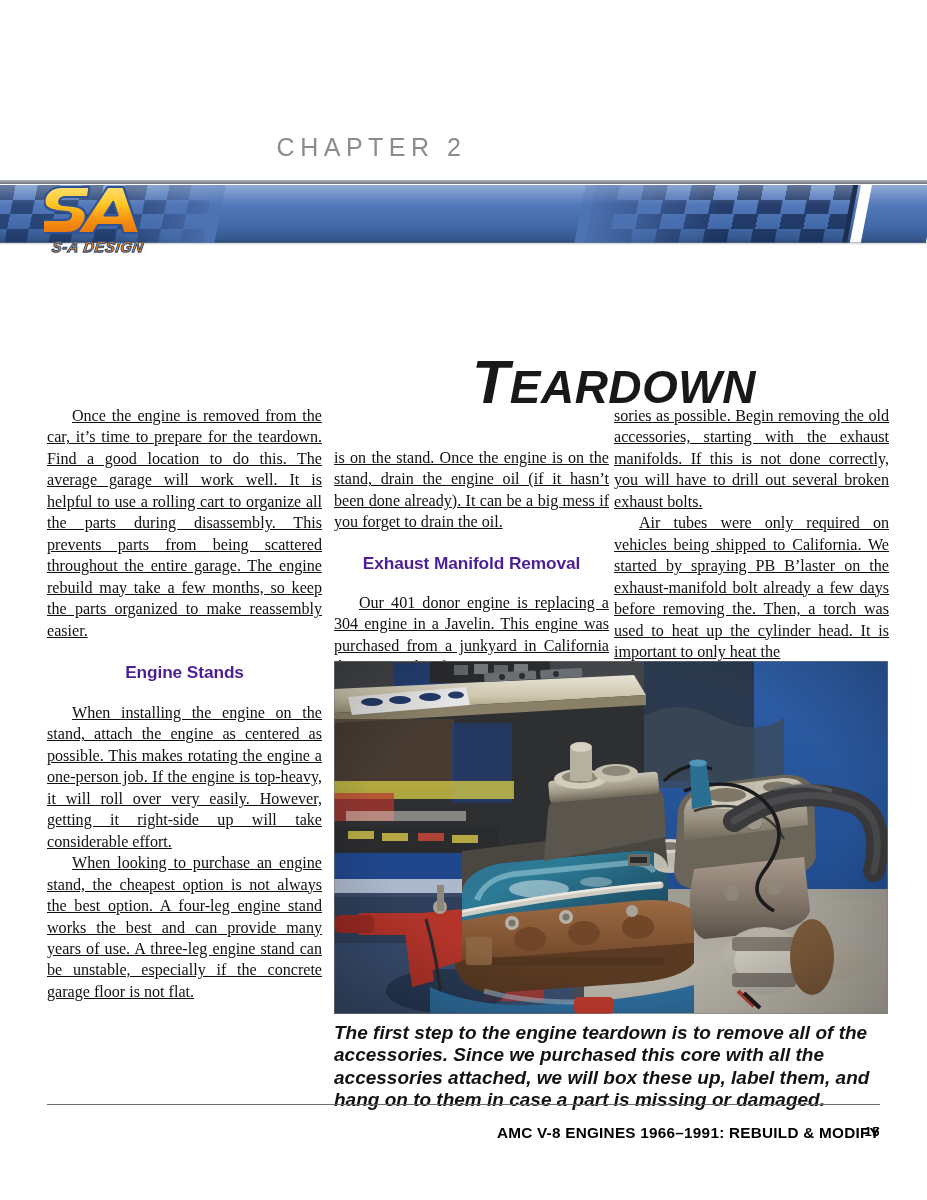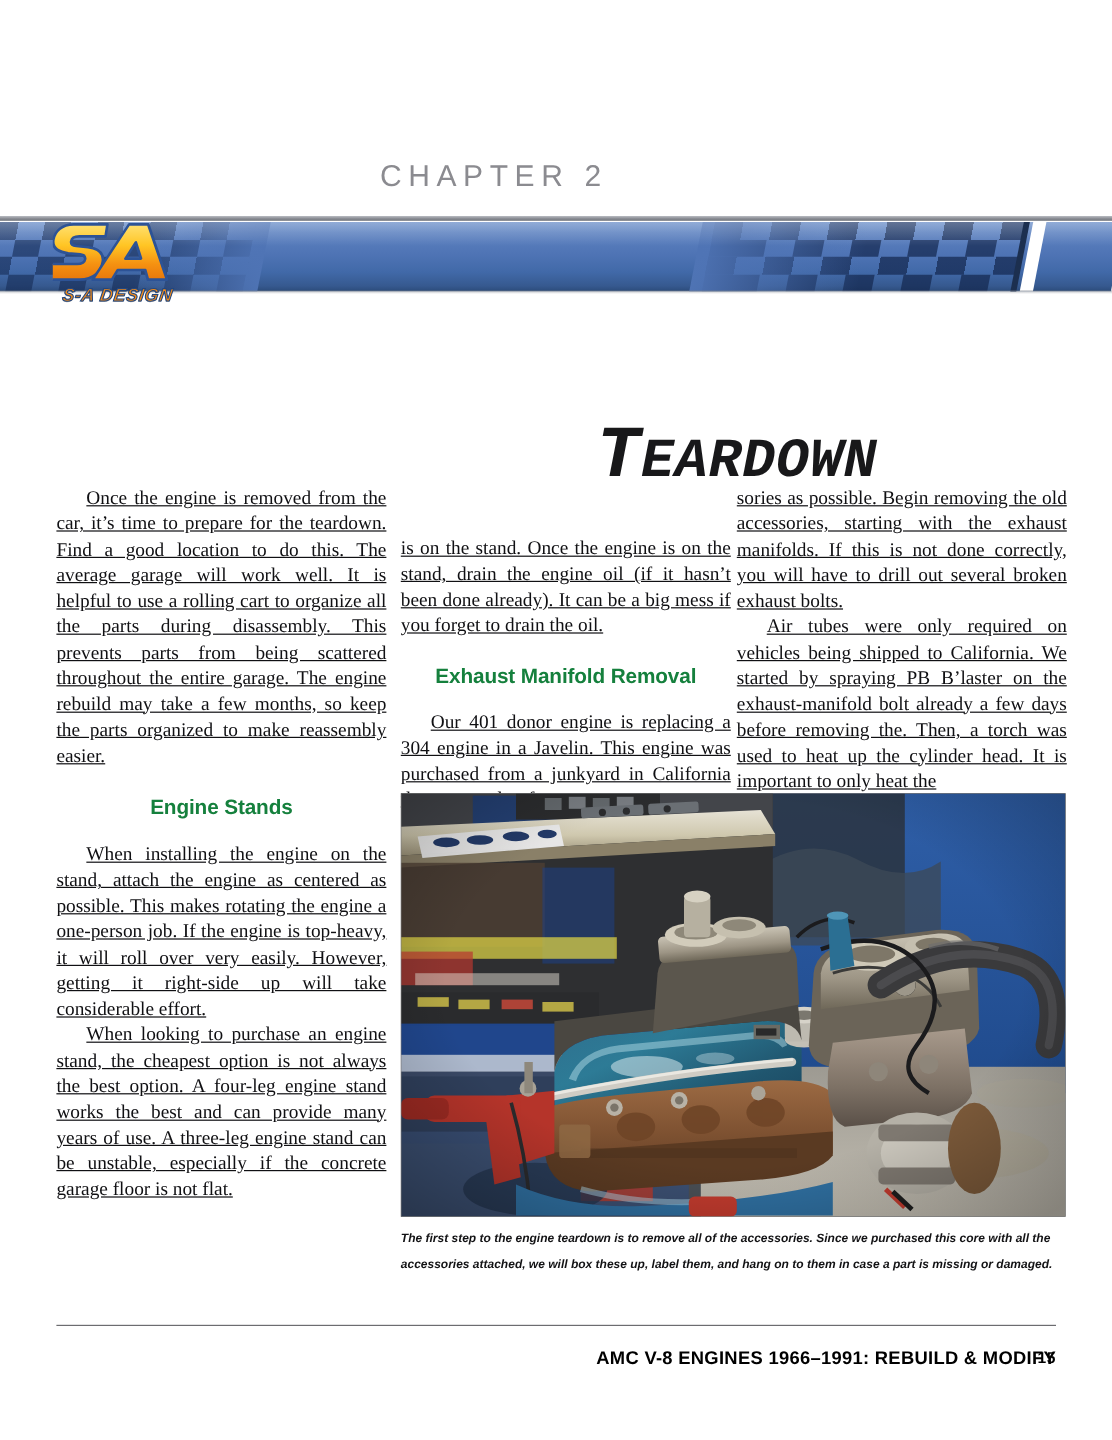--- a/index.html
+++ b/index.html
@@ -22,21 +22,20 @@
     position: absolute;
     top: 133px;
     left: 0;
     width: 743px;
     text-align: center;
     font-family: "Liberation Sans", sans-serif;
     font-size: 25px;
     letter-spacing: 5.5px;
     color: #8b8b90;
     font-weight: 400;
-    margin-left: 40px;
   }
 
   
   .banner {
     position: absolute;
     left: 0;
     top: 180px;
     width: 927px;
     height: 68px;
   }
@@ -165,21 +164,21 @@
     white-space: nowrap;
   }
 
   
   .page-title {
     position: absolute;
     left: 334px;
     top: 316px;
     width: 560px;
     text-align: center;
-    font-family: Liberation Mono, monospace;
+    font-family: Liberation Sans, sans-serif;
     font-weight: bold;
     font-style: italic;
     font-size: 46px;
     letter-spacing: 0.5px;
     color: #18181a;
     white-space: nowrap;
   }
   .page-title .cap-first { font-size: 61px; }
   .page-title .cap-rest { font-size: 46px; }
 
@@ -205,21 +204,21 @@
   }
   .col p.noindent { text-indent: 0; }
 
   h2.subhead {
     font-family: "Liberation Sans", sans-serif;
     font-weight: bold;
     font-size: 17.3px;
     line-height: 21px;
     text-align: center;
     margin: 21px 0 19px 0;
-    color: #15803d;
+    color: #4c1d95;
     letter-spacing: -0.1px;
   }
   h2.subhead.tight { margin: 20px 0 18px 0; }
 
   
   .photo-wrap {
     position: absolute;
     left: 334px;
     top: 661px;
     width: 554px;
@@ -231,21 +230,21 @@
 
   
   .caption {
     position: absolute;
     left: 334px;
     top: 1022px;
     width: 556px;
     font-family: "Liberation Sans", sans-serif;
     font-style: italic;
     font-weight: bold;
-    font-size: 10px;
+    font-size: 19px;
     line-height: 22.3px;
     color: #121214;
   }
 
   
   .footer-rule {
     position: absolute;
     left: 47px;
     top: 1104px;
     width: 833px;

